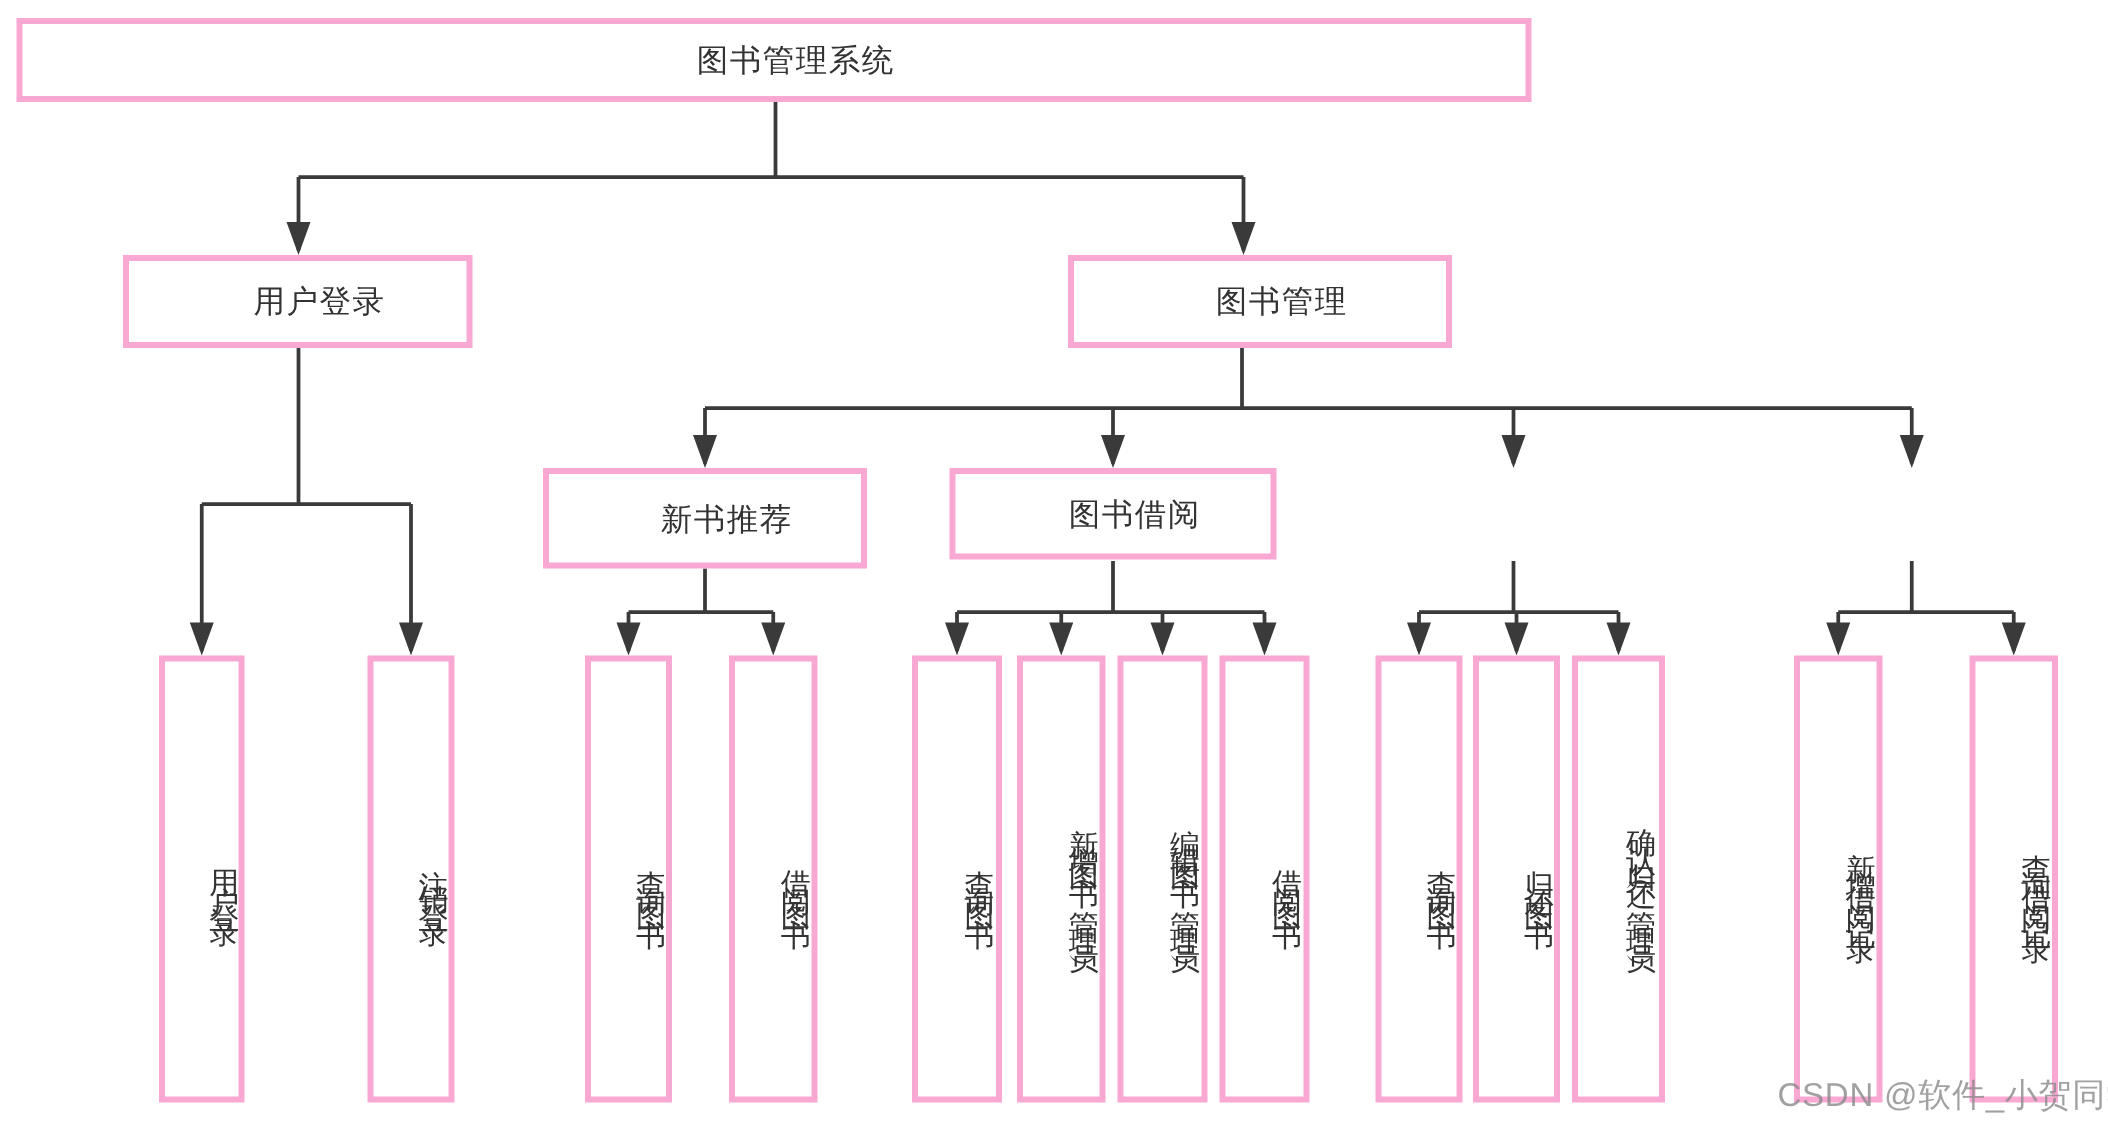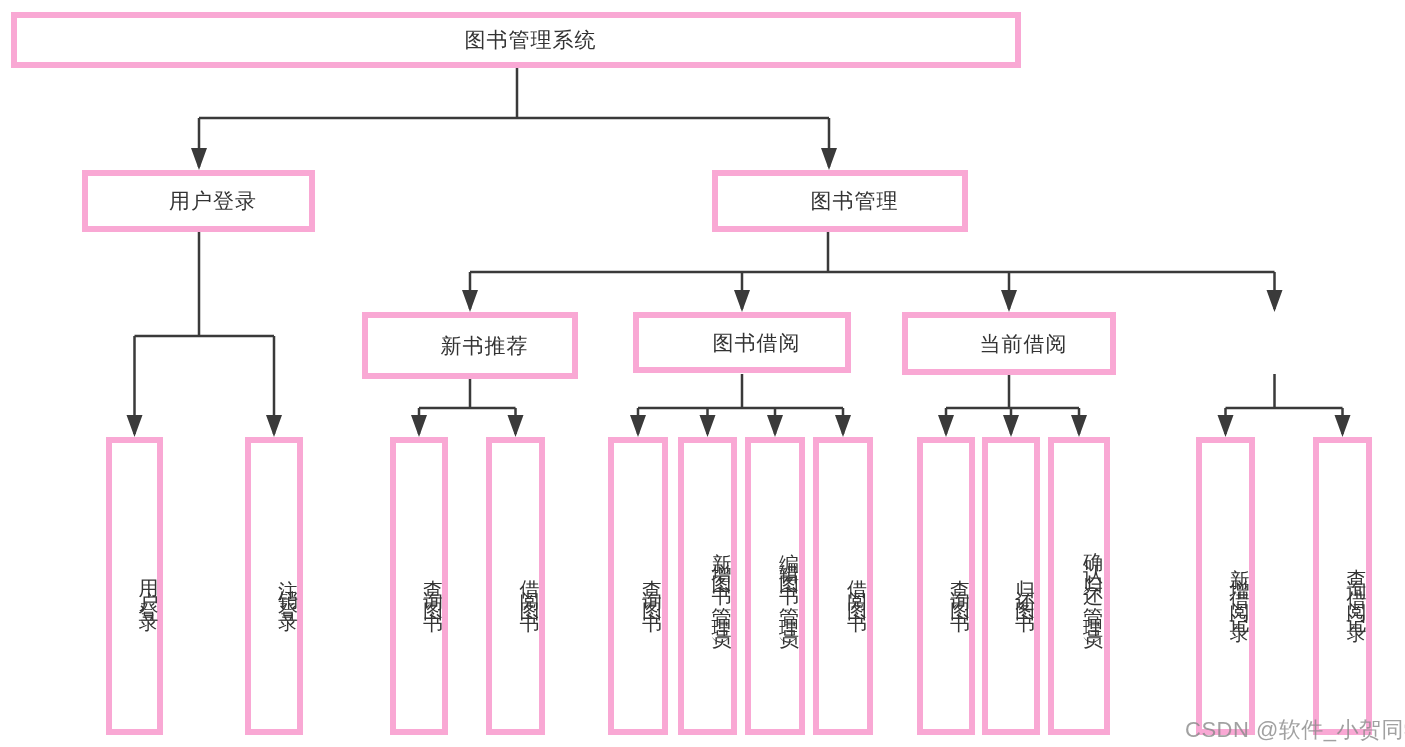--- a/index.html
+++ b/index.html
@@ -3,21 +3,21 @@
 <meta charset="utf-8">
 <style>
   html,body{margin:0;padding:0;background:#fff;}
   .diagram{
     position:relative;width:1405px;height:747px;background:#fff;overflow:hidden;
     font-family:"Liberation Sans","DejaVu Sans",sans-serif;
   }
   svg.connectors{position:absolute;left:0;top:0;z-index:1;}
   .node{
     position:absolute;box-sizing:border-box;background:#fff;
-    border:6px solid #f9a8d4;display:flex;align-items:center;justify-content:center;
+    border:4px solid #f9a8d4;display:flex;align-items:center;justify-content:center;
     color:#333;z-index:2;padding-left:29px;
   }
   .node.h span{font-size:21px;letter-spacing:1px;white-space:nowrap;}
   .node.leaf{top:437px;height:298px;}
   .node.leaf span{
     writing-mode:vertical-lr;text-orientation:mixed;
     font-size:20px;letter-spacing:11px;line-height:1;white-space:nowrap;
   }
   .watermark{
     position:absolute;left:1185px;top:715px;z-index:3;
@@ -61,23 +61,20 @@
   <div class="node h" style="left:712px;top:170px;width:256px;height:62px">
     <span>图书管理</span>
   </div>
 
   <div class="node h" style="left:362px;top:312px;width:216px;height:67px">
     <span>新书推荐</span>
   </div>
   <div class="node h" style="left:633px;top:312px;width:218px;height:61px">
     <span>图书借阅</span>
   </div>
-  <div class="node h" style="left:902px;top:312px;width:214px;height:63px">
-    <span>当前借阅</span>
-  </div>
 
   <div class="node leaf" style="left:106px;width:57px">
     <span>用户登录</span>
   </div>
   <div class="node leaf" style="left:245px;width:58px">
     <span>注销登录</span>
   </div>
 
   <div class="node leaf" style="left:390px;width:58px">
     <span>查询图书</span>

